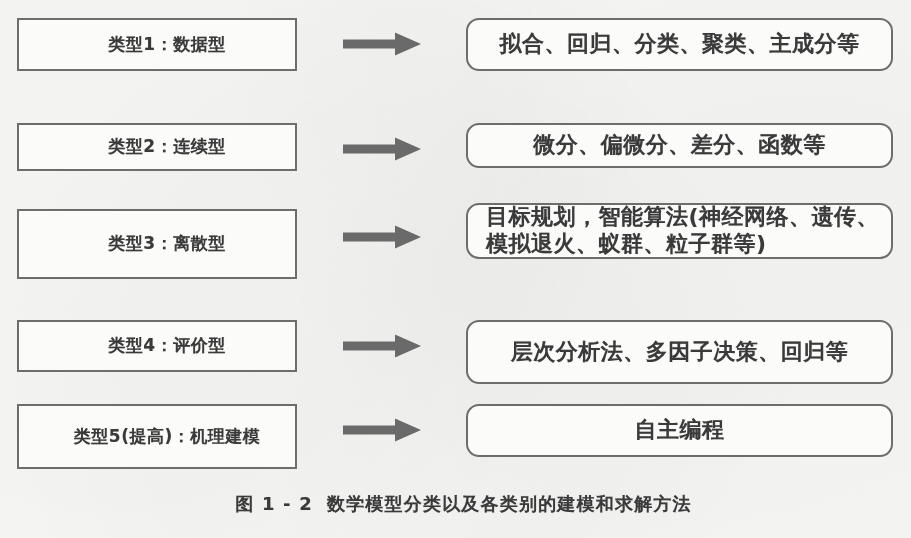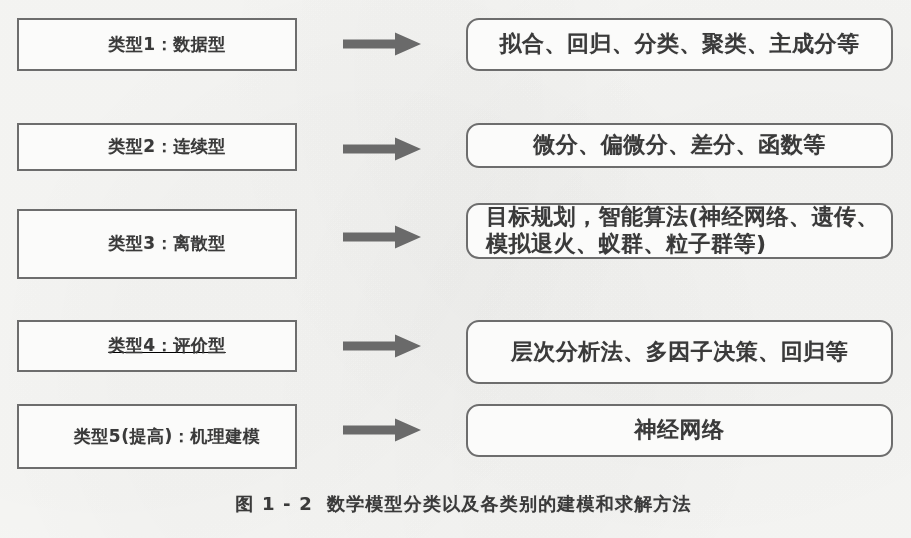--- a/index.html
+++ b/index.html
@@ -157,21 +157,21 @@
         <path d="M0,8.5 L52,8.5 L52,1.5 L78,13 L52,24.5 L52,17.5 L0,17.5 Z" fill="#6a6a6a"></path>
       </svg>
     </div>
     <div class="method-box multiline" style="top:203px; height:56px;">
       <span class="txt">目标规划，智能算法(神经网络、遗传、
 模拟退火、蚁群、粒子群等)</span>
     </div>
   </div>
 
   <div class="row">
-    <div class="cat-box" style="top:320px; height:52px;text-decoration:underline;">
+    <div class="cat-box" style="top:320px; height:52px;">
       <span class="txt">类型4：评价型</span>
     </div>
     <div class="arrow" style="top:333px;">
       <svg viewBox="0 0 78 26" xmlns="http://www.w3.org/2000/svg">
         <path d="M0,8.5 L52,8.5 L52,1.5 L78,13 L52,24.5 L52,17.5 L0,17.5 Z" fill="#6a6a6a"></path>
       </svg>
     </div>
     <div class="method-box" style="top:320px; height:64px;">
       <span class="txt">层次分析法、多因子决策、回归等</span>
     </div>
@@ -180,21 +180,21 @@
   <div class="row">
     <div class="cat-box" style="top:404px; height:65px;">
       <span class="txt">类型5(提高)：机理建模</span>
     </div>
     <div class="arrow" style="top:417px;">
       <svg viewBox="0 0 78 26" xmlns="http://www.w3.org/2000/svg">
         <path d="M0,8.5 L52,8.5 L52,1.5 L78,13 L52,24.5 L52,17.5 L0,17.5 Z" fill="#6a6a6a"></path>
       </svg>
     </div>
     <div class="method-box" style="top:404px; height:53px;">
-      <span class="txt">神经网络</span>
+      <span class="txt">自主编程</span>
     </div>
   </div>
 
   <div id="caption">
     <span class="fig-no">图 1 - 2</span><span>数学模型分类以及各类别的建模和求解方法</span>
   </div>
 
 </div>
 
 </body></html>

